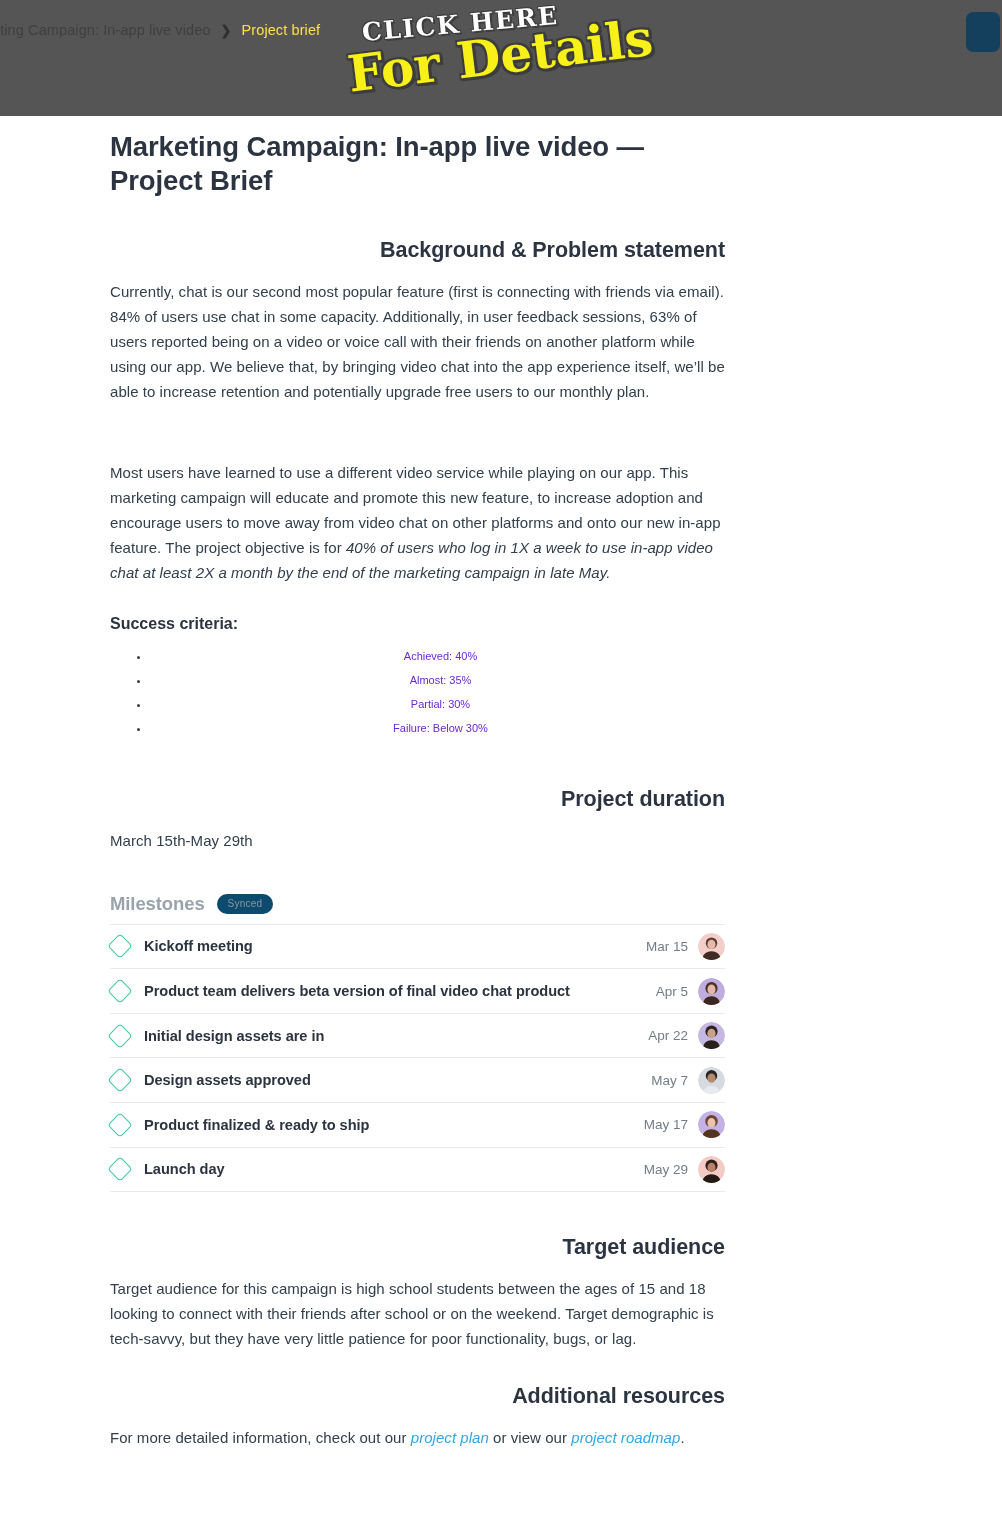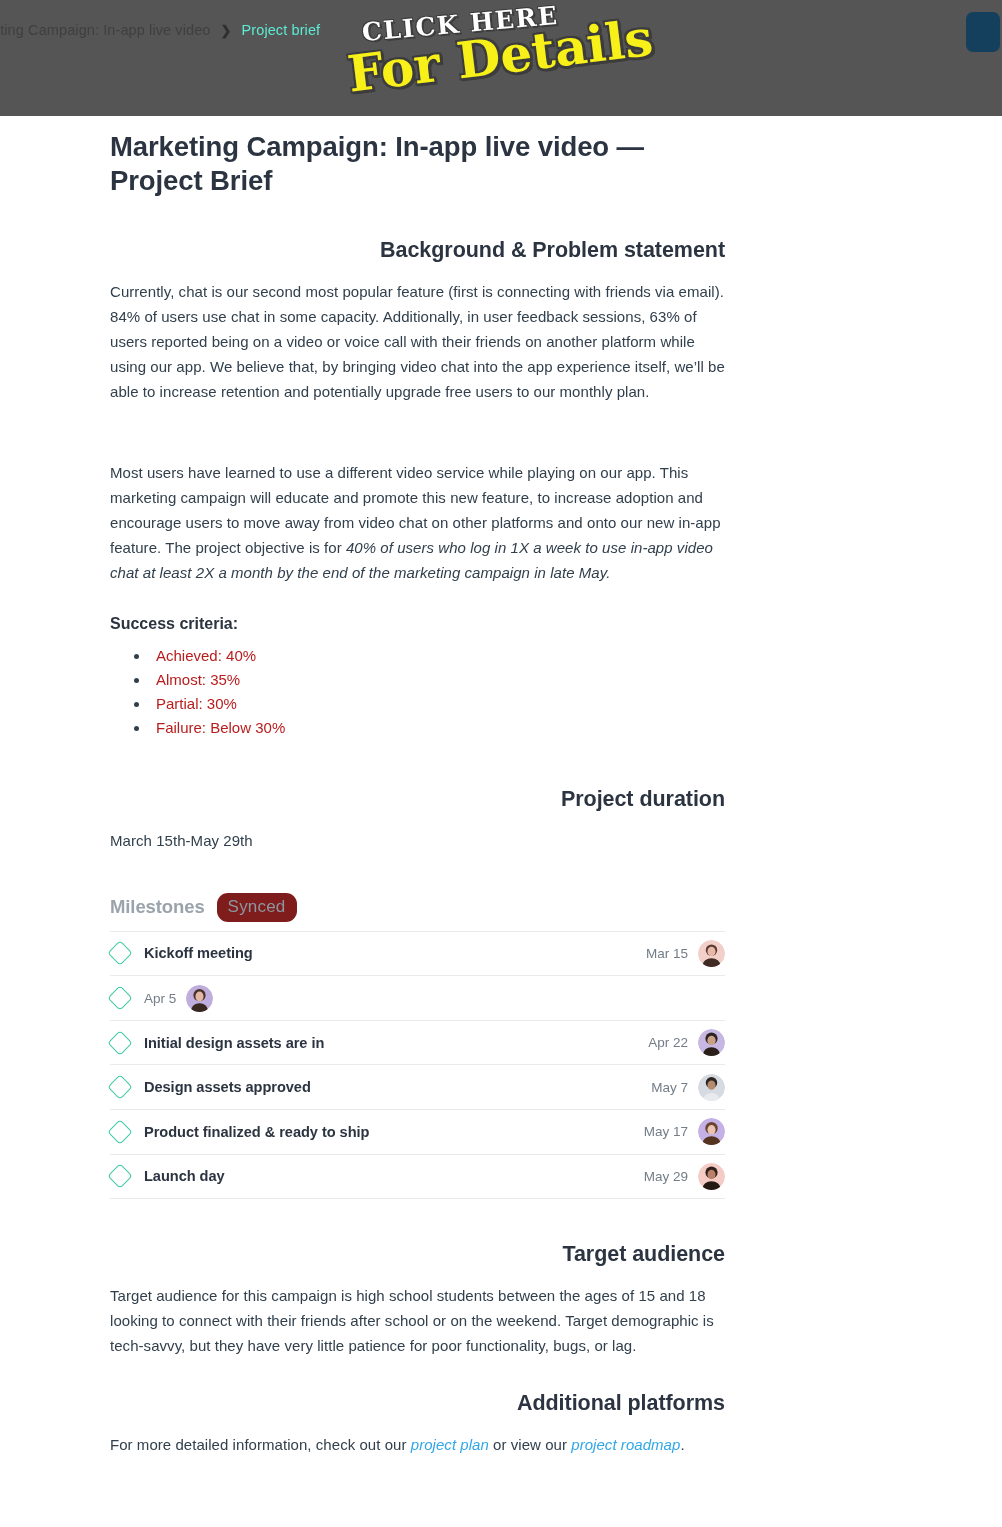--- a/index.html
+++ b/index.html
@@ -41,21 +41,21 @@
     font-size: 14.5px;
     color: #3d3d3d;
     letter-spacing: .1px;
   }
   .breadcrumb .crumb-parent { color: #3f3f3f; }
   .breadcrumb .crumb-sep {
     color: #2f2f2f;
     font-size: 13px;
     font-weight: bold;
   }
-  .breadcrumb .crumb-current { color: #5eead4; }
+  .breadcrumb .crumb-current { color: #fde047; }
 
   .topbar-button {
     position: absolute;
     right: 2px;
     top: 12px;
     width: 34px;
     height: 40px;
     border-radius: 7px;
     background: #14405e;
     z-index: 31;
@@ -141,24 +141,25 @@
     font-weight: bold;
     color: #2b3440;
   }
 
   ul.criteria {
     margin: 11px 0 0 0;
     padding-left: 40px;
     list-style: disc;
   }
   ul.criteria li {
-    font-size: 15px;
+    font-size: 11px;
     line-height: 24px;
-    color: #b91c1c;
+    color: #6d28d9;
     padding-left: 6px;
+    text-align: center;
   }
   ul.criteria li::marker { color: #32404d; }
 
   .sp-title-to-h2   { height: 38px; }
   .sp-h2-to-p       { height: 14px; }
   .sp-p-to-h2       { height: 42px; }
   .sp-p-to-sub      { height: 30px; }
   .sp-list-to-h2    { height: 46px; }
   .sp-duration      { height: 14px; }
   .sp-to-milestones { height: 40px; }
@@ -172,23 +173,23 @@
     gap: 12px;
     padding-bottom: 9px;
   }
   .milestones-title {
     font-size: 18.5px;
     font-weight: bold;
     color: #9aa3ac;
     letter-spacing: -0.1px;
   }
   .synced-badge {
-    font-size: 17px;
+    font-size: 10px;
     color: #8d969f;
-    background: #7f1d1d;
+    background: #0c4a6e;
     border-radius: 11px;
     padding: 4px 11px 5px 11px;
     letter-spacing: .2px;
   }
 
   .milestone-list {
     border-top: 1px solid #e8eaec;
   }
   .milestone-row {
     display: flex;
@@ -313,20 +314,21 @@
               <circle cx="20" cy="20" r="20" fill="#f3cfca"></circle>
               <circle cx="20" cy="15" r="8.5" fill="#5a3c32"></circle>
               <ellipse cx="20" cy="17" rx="6" ry="7" fill="#e8b9a8"></ellipse>
               <path d="M6 40c1-9 7-13 14-13s13 4 14 13z" fill="#3f2b24"></path>
             </svg>
         </span>
       </div>
 
       <div class="milestone-row">
         <span class="diamond-icon"></span>
+        <span class="milestone-label">Product team delivers beta version of final video chat product</span>
         <span class="milestone-date">Apr 5</span>
         <span class="avatar">
           <svg viewBox="0 0 40 40">
               <circle cx="20" cy="20" r="20" fill="#bfaedd"></circle>
               <circle cx="20" cy="15" r="9" fill="#4a3229"></circle>
               <ellipse cx="20" cy="17" rx="6" ry="7.2" fill="#e3b9a5"></ellipse>
               <path d="M7 40c1-9 6-13 13-13s12 4 13 13z" fill="#3a2720"></path>
             </svg>
         </span>
       </div>
@@ -390,18 +392,18 @@
     </div>
 
     <div class="sp-miles-to-h2"></div>
 
     <h2 class="section">Target audience</h2>
     <div class="sp-h2-to-p"></div>
     <p class="body">Target audience for this campaign is high school students between the ages of 15 and 18 looking to connect with their friends after school or on the weekend. Target demographic is tech-savvy, but they have very little patience for poor functionality, bugs, or lag.</p>
 
     <div class="sp-audience-gap"></div>
 
-    <h2 class="section">Additional platforms</h2>
+    <h2 class="section">Additional resources</h2>
     <div class="sp-h2-to-p"></div>
     <p class="body"><span>For more detailed information, check out our </span><a class="doc-link" href="#">project plan</a><span> or view our </span><a class="doc-link" href="#">project roadmap</a><span>.</span></p>
 
   </div>
 </div>
 
 </body></html>

